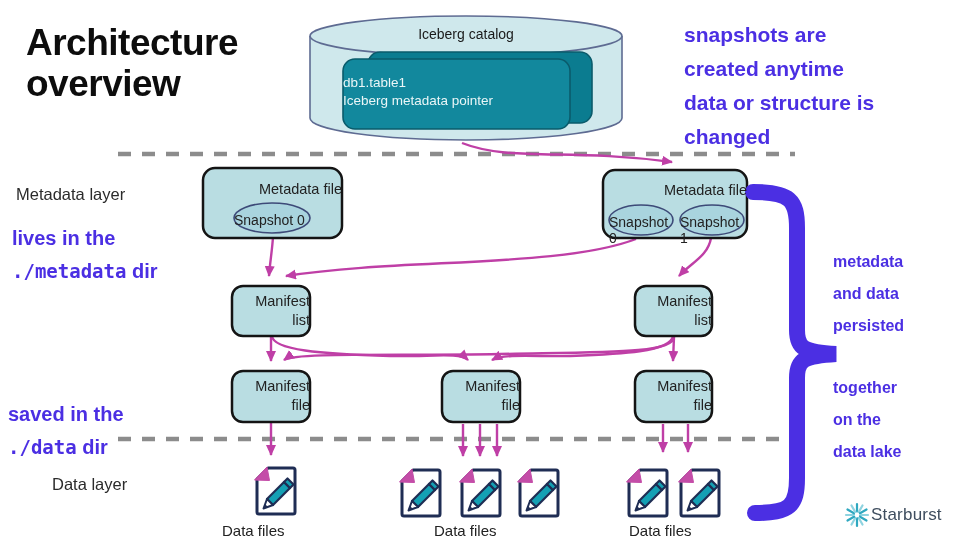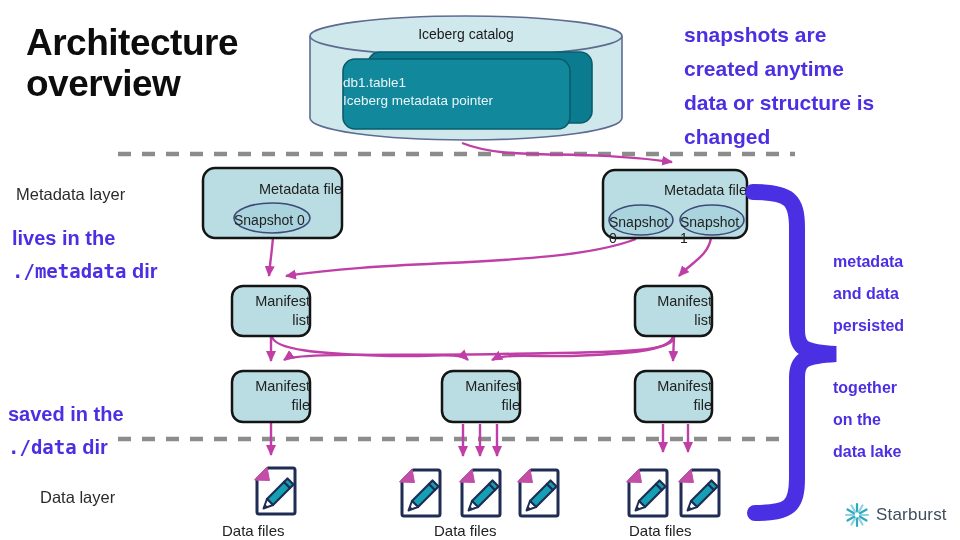--- a/index.html
+++ b/index.html
@@ -33,21 +33,21 @@
   .note-snapshots{left:684px;top:18px;width:260px;font-size:21px;line-height:34px;white-space:pre-line;}
   .layer-label{font-size:16.5px;color:#2b2b2b;}
   .note-dir{font-size:20px;line-height:33px;}
   .mono{font-family:"DejaVu Sans Mono","Liberation Mono",monospace;font-size:19px;}
   .catalog-label{left:350px;top:26px;width:232px;text-align:center;font-size:14px;color:#1a1a1a;}
   .catalog-inner{left:343px;top:74px;width:232px;color:#eaf6f7;font-size:13.5px;line-height:18px;}
   .node-label{font-size:14.5px;color:#222;text-align:right;white-space:pre-line;line-height:19px;}
   .snap-label{font-size:14px;color:#222;}
   .brace-text{left:833px;width:125px;font-size:16px;line-height:32px;white-space:pre-line;}
   .files-label{font-size:15px;color:#222;}
-  .logo{left:843px;top:501px;display:flex;align-items:center;gap:5px;}
+  .logo{left:843px;top:501px;display:flex;align-items:center;}
   .logo-text{font-size:17px;color:var(--c-logo_text);font-weight:500;letter-spacing:0.2px;}
 </style>
 </head>
 <body>
 
 <div id="canvas">
 
   <svg id="shapes" viewBox="0 0 960 540">
     <defs>
       <marker id="ah" markerWidth="12" markerHeight="11" refX="10" refY="5" orient="auto" markerUnits="userSpaceOnUse">
@@ -136,21 +136,21 @@
   <div class="abs layer-label" style="left:16px;top:185px;">Metadata layer</div>
   <div class="abs purple note-dir" style="left:12px;top:222px;">
     <div>lives in the</div>
     <div><span class="mono">./metadata</span><span> dir</span></div>
   </div>
 
   <div class="abs purple note-dir" style="left:8px;top:398px;">
     <div>saved in the</div>
     <div><span class="mono">./data</span><span> dir</span></div>
   </div>
-  <div class="abs layer-label" style="left:40px;top:475px;margin-top:13px;">Data layer</div>
+  <div class="abs layer-label" style="left:52px;top:475px;">Data layer</div>
 
   <div class="abs node-label" style="left:203px;top:180px;width:139px;">Metadata file</div>
   <div class="abs snap-label" style="left:234px;top:212px;width:76px;">Snapshot 0</div>
 
   <div class="abs node-label" style="left:603px;top:181px;width:144px;">Metadata file</div>
   <div class="abs snap-label" style="left:609px;top:214px;width:64px;">Snapshot 0</div>
   <div class="abs snap-label" style="left:680px;top:214px;width:64px;">Snapshot 1</div>
 
   <div class="abs node-label" style="left:232px;top:292px;width:78px;">Manifest
 list</div>

